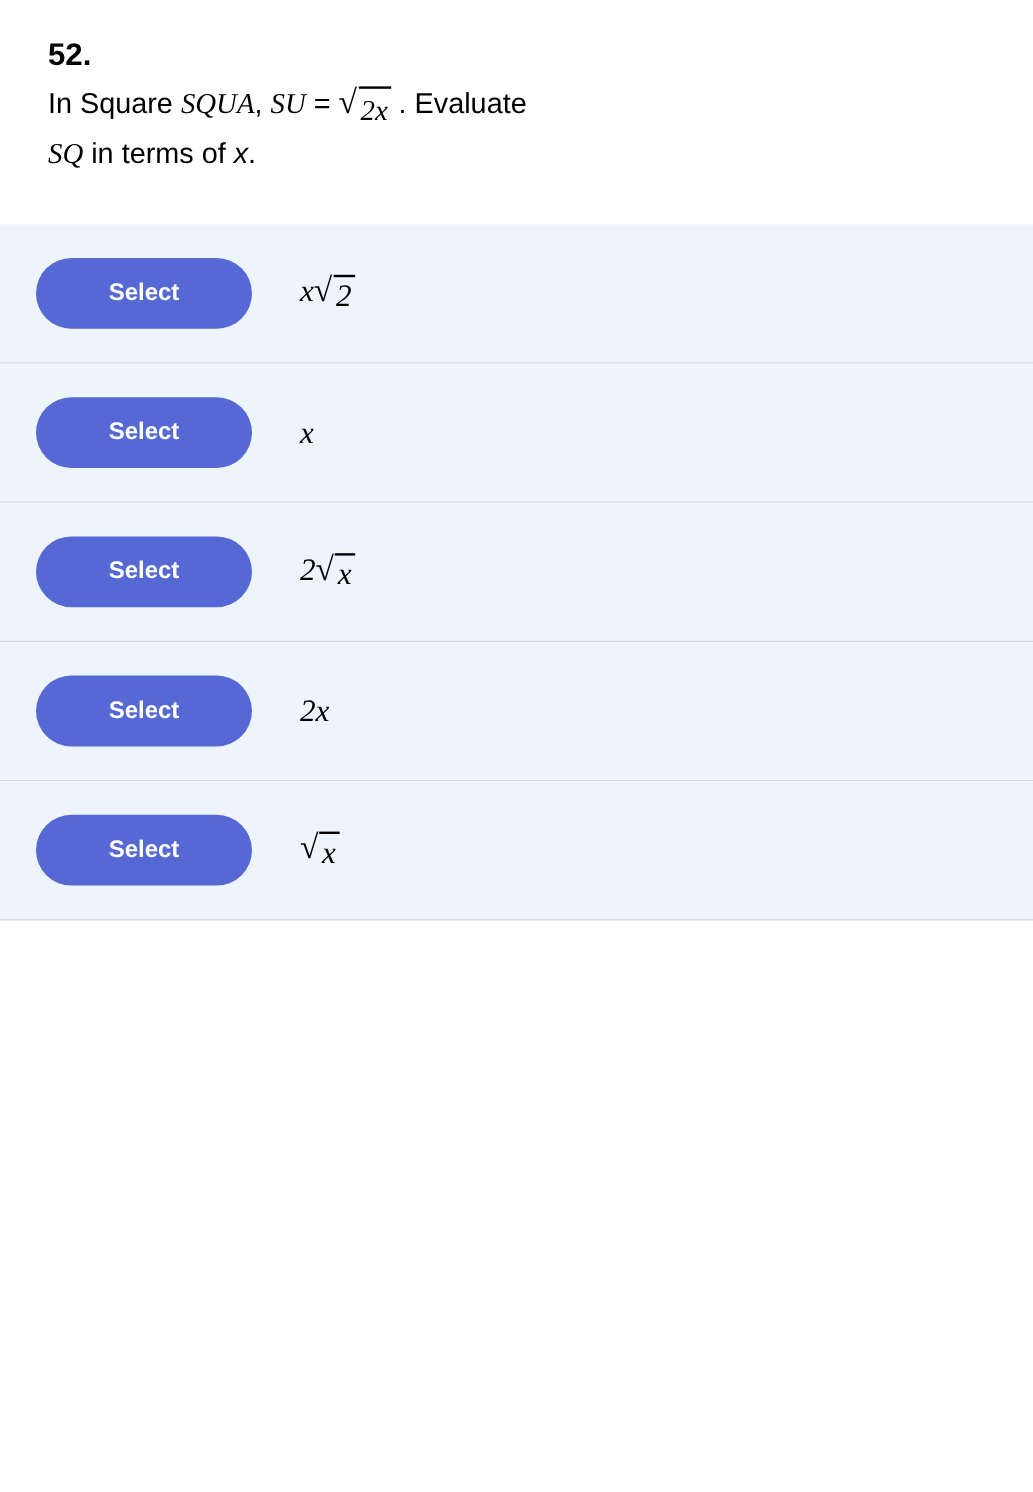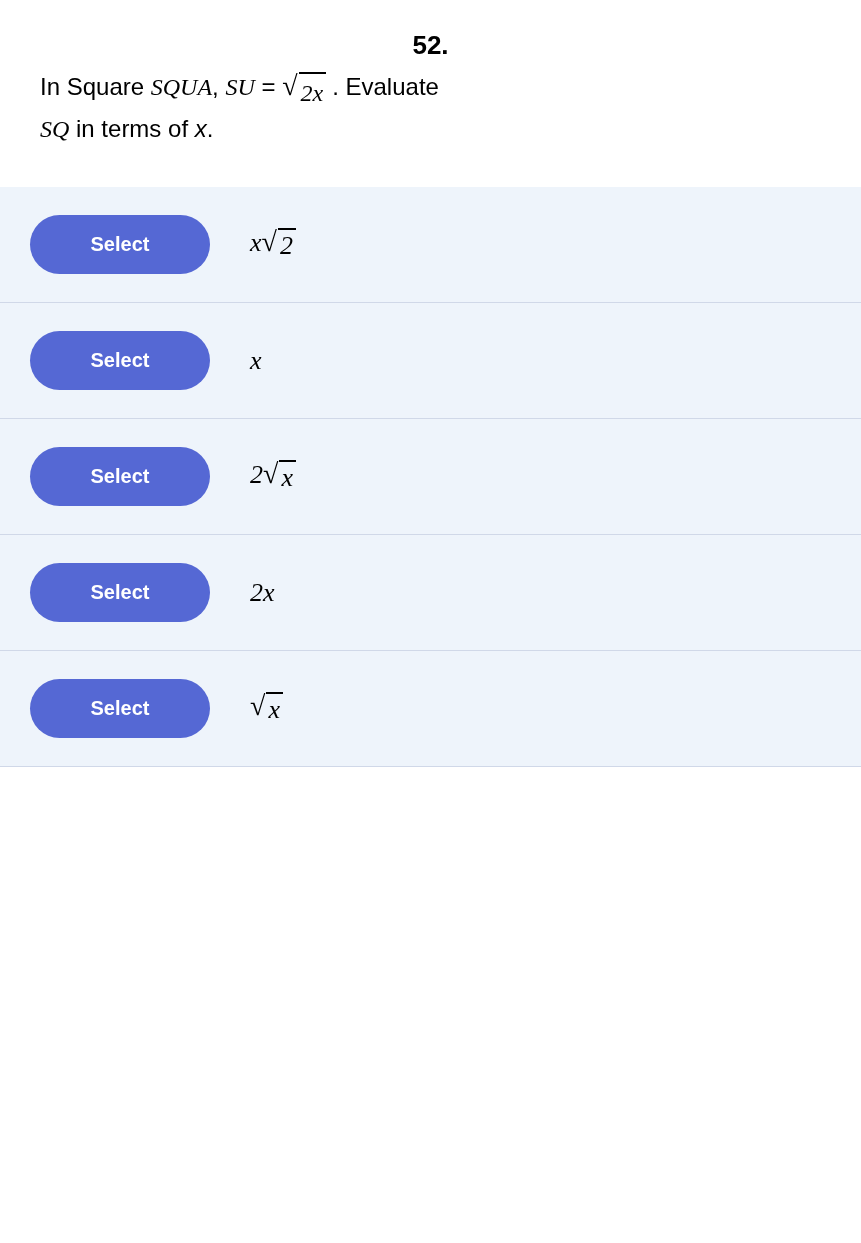--- a/index.html
+++ b/index.html
@@ -14,21 +14,20 @@
       background: #ffffff;
       font-family: Georgia, 'Times New Roman', serif;
     }
 
     .question-section {
       padding: 30px 40px 40px 40px;
       background: #ffffff;
     }
 
     .question-number {
-      text-align: center;
       font-size: 26px;
       font-weight: bold;
       font-family: Arial, sans-serif;
       margin-bottom: 8px;
     }
 
     .question-text {
       font-size: 24px;
       line-height: 1.5;
       font-family: Arial, sans-serif;

